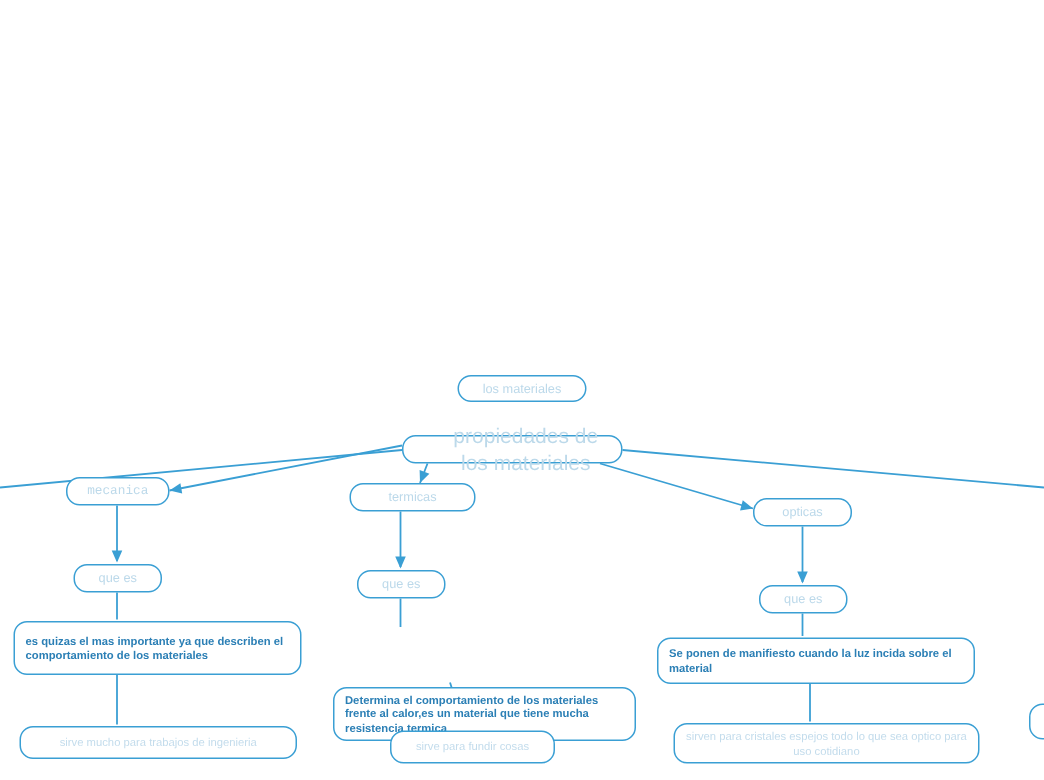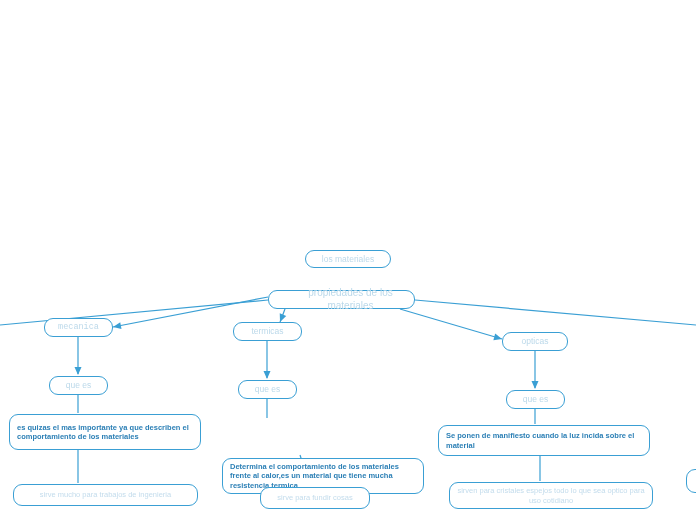--- a/index.html
+++ b/index.html
@@ -52,21 +52,21 @@
   }
   .node.detail {
     font-size: 7.5px;
     font-weight: bold;
     color: #2b7fb5;
     justify-content: flex-start;
     text-align: left;
     padding: 8px 7px;
   }
   .node.root {
-    font-size: 10px;
+    font-size: 14px;
     padding-left: 24px;
   }
   .node.clip {
     border-radius: 9px;
   }
 </style>
 </head>
 <body>
 
 <div id="canvas">
@@ -99,21 +99,21 @@
   <div id="node-layer">
       <div class="node small" style="left: 305px; top: 250px; width: 86px; height: 18px;">
         <span>los materiales</span>
       </div>
       <div class="node root" style="left: 268px; top: 290px; width: 147px; height: 19px;">
         <span>propiedades de los materiales</span>
       </div>
       <div class="node small" style="left: 44px; top: 318px; width: 69px; height: 19px; font-family: Liberation Mono, monospace;">
         <span>mecanica</span>
       </div>
-      <div class="node small" style="left: 233px; top: 322px; width: 69px; height: 19px;">
+      <div class="node small" style="left: 233px; top: 322px; width: 84px; height: 19px;">
         <span>termicas</span>
       </div>
       <div class="node small" style="left: 502px; top: 332px; width: 66px; height: 19px;">
         <span>opticas</span>
       </div>
       <div class="node small" style="left: 49px; top: 376px; width: 59px; height: 19px;">
         <span>que es</span>
       </div>
       <div class="node small" style="left: 238px; top: 380px; width: 59px; height: 19px;">
         <span>que es</span>

